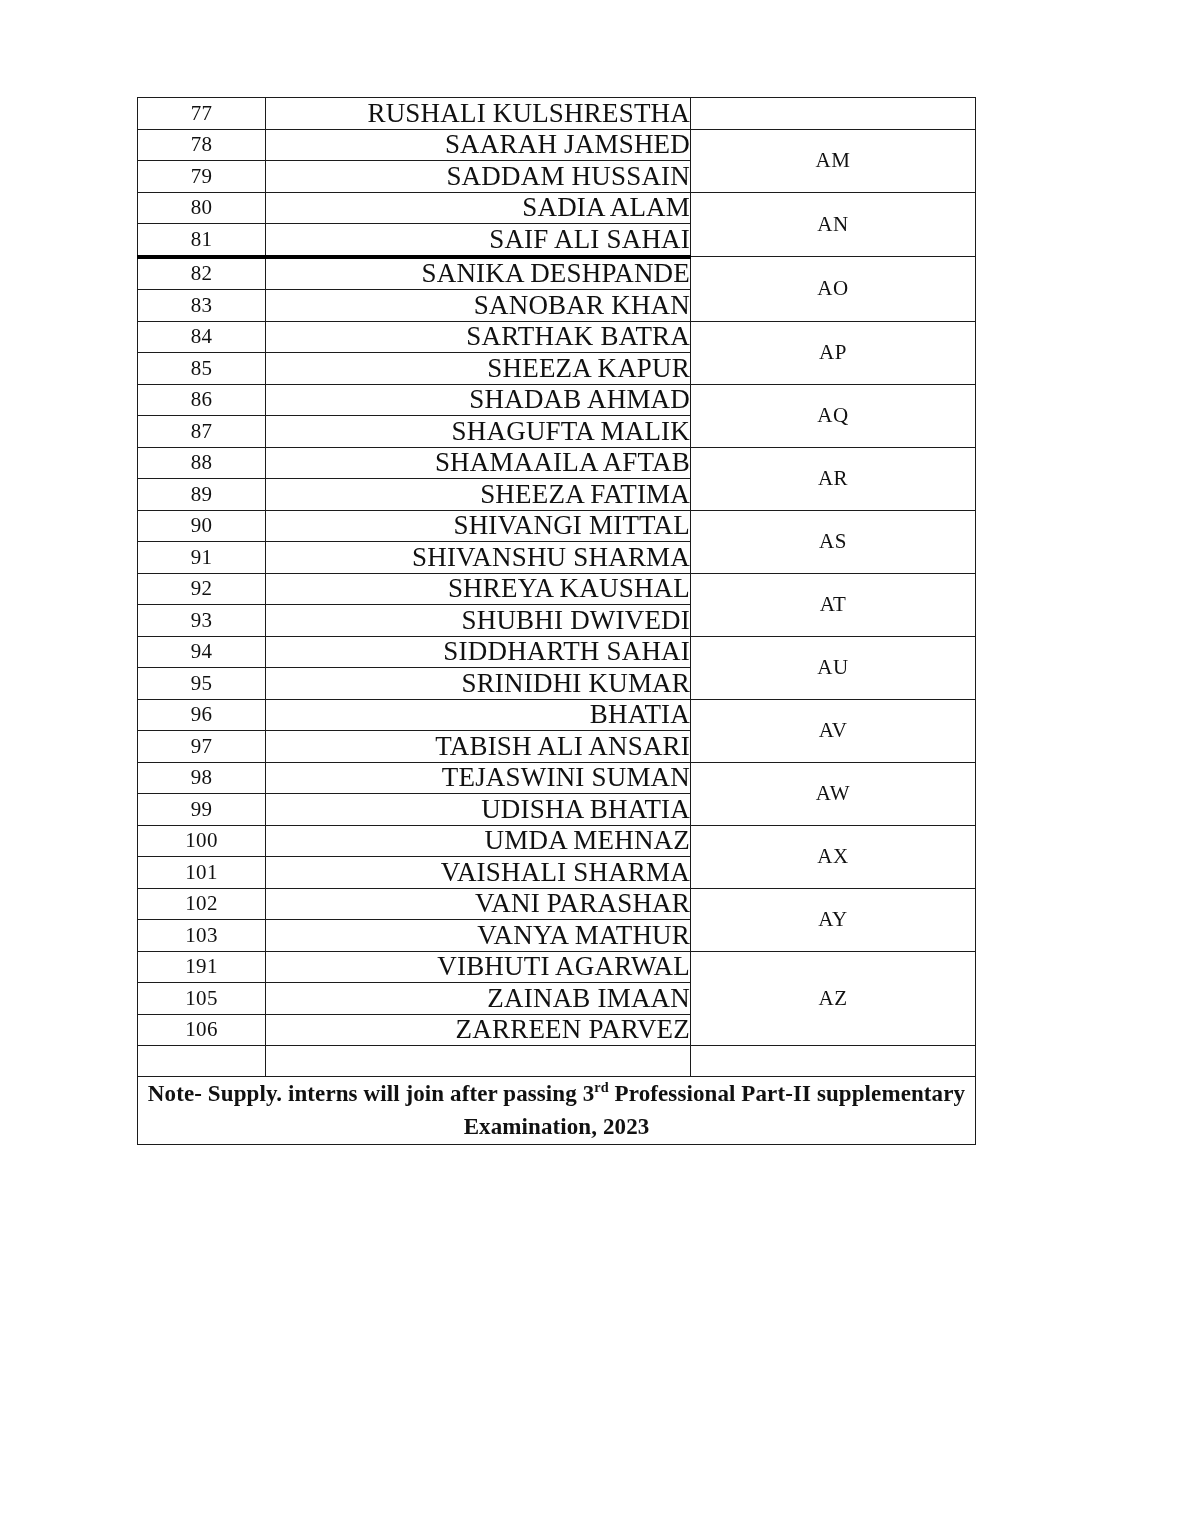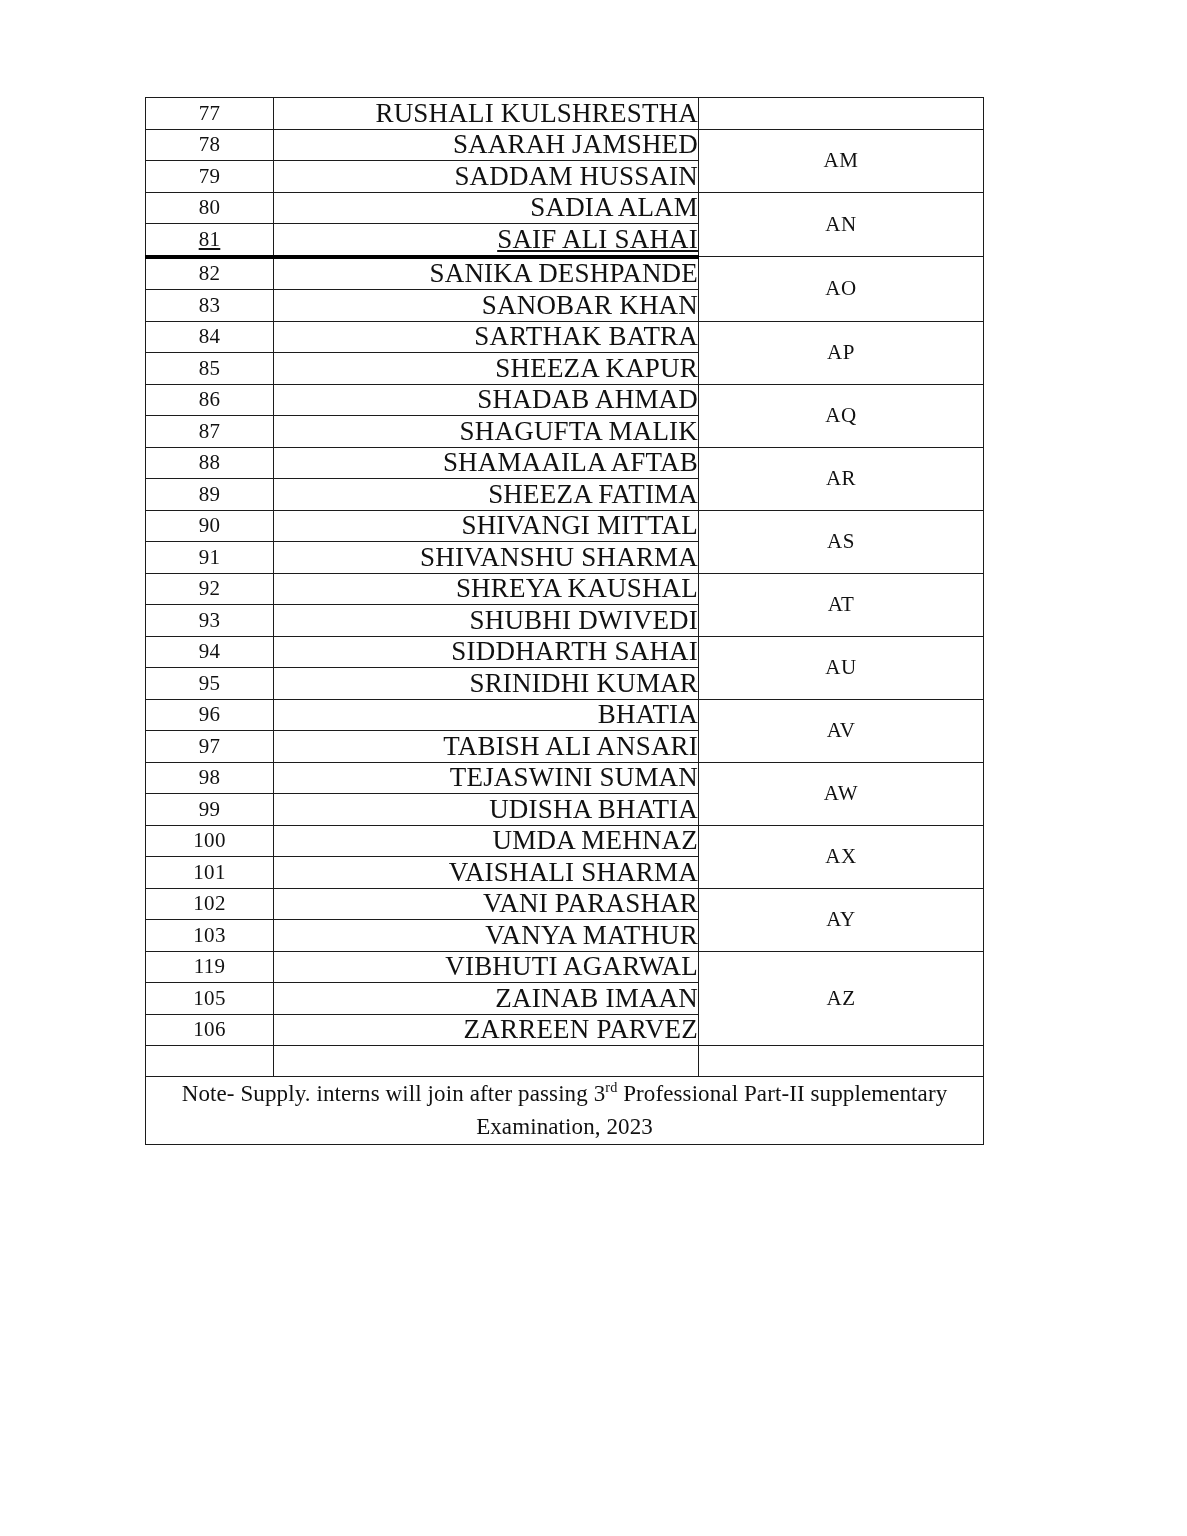--- a/index.html
+++ b/index.html
@@ -20,21 +20,21 @@
   .page {
     position: absolute;
     left: 0;
     top: 0;
     width: 1187px;
     height: 1536px;
   }
 
   .doc-table-wrap {
     position: absolute;
-    left: 108px;
+    left: 100px;
     top: 97px;
     width: 838px;
     padding-left: 37px;
   }
 
   table.doc-table {
     width: 838px;
     border-collapse: collapse;
     table-layout: fixed;
   }
@@ -79,32 +79,31 @@
   
   td.group-continued {
     border-top: none;
     border-right: none;
     border-bottom: none;
   }
 
   
   tr.thick-rule-below > td {
     border-bottom: 4px solid #000000;
-    text-decoration: underline;
   }
 
   tr.blank-row > td {
     height: 30px;
   }
 
   td.note-cell {
     text-align: center;
     padding: 30px 18px 38px 18px;
     font-size: 23px;
-    font-weight: normal;
+    font-weight: bold;
     line-height: 1.45;
     letter-spacing: 0.1px;
   }
   td.note-cell sup {
     font-size: 0.62em;
     vertical-align: super;
     line-height: 0;
   }
 </style>
 </head>
@@ -237,21 +236,21 @@
           <tr>
             <td class="serial">102</td>
             <td class="name">VANI PARASHAR</td>
             <td class="group" rowspan="2">AY</td>
           </tr>
           <tr>
             <td class="serial">103</td>
             <td class="name">VANYA MATHUR</td>
           </tr>
           <tr>
-            <td class="serial">119</td>
+            <td class="serial">191</td>
             <td class="name">VIBHUTI AGARWAL</td>
             <td class="group" rowspan="3">AZ</td>
           </tr>
           <tr>
             <td class="serial">105</td>
             <td class="name">ZAINAB IMAAN</td>
           </tr>
           <tr>
             <td class="serial">106</td>
             <td class="name">ZARREEN PARVEZ</td>

